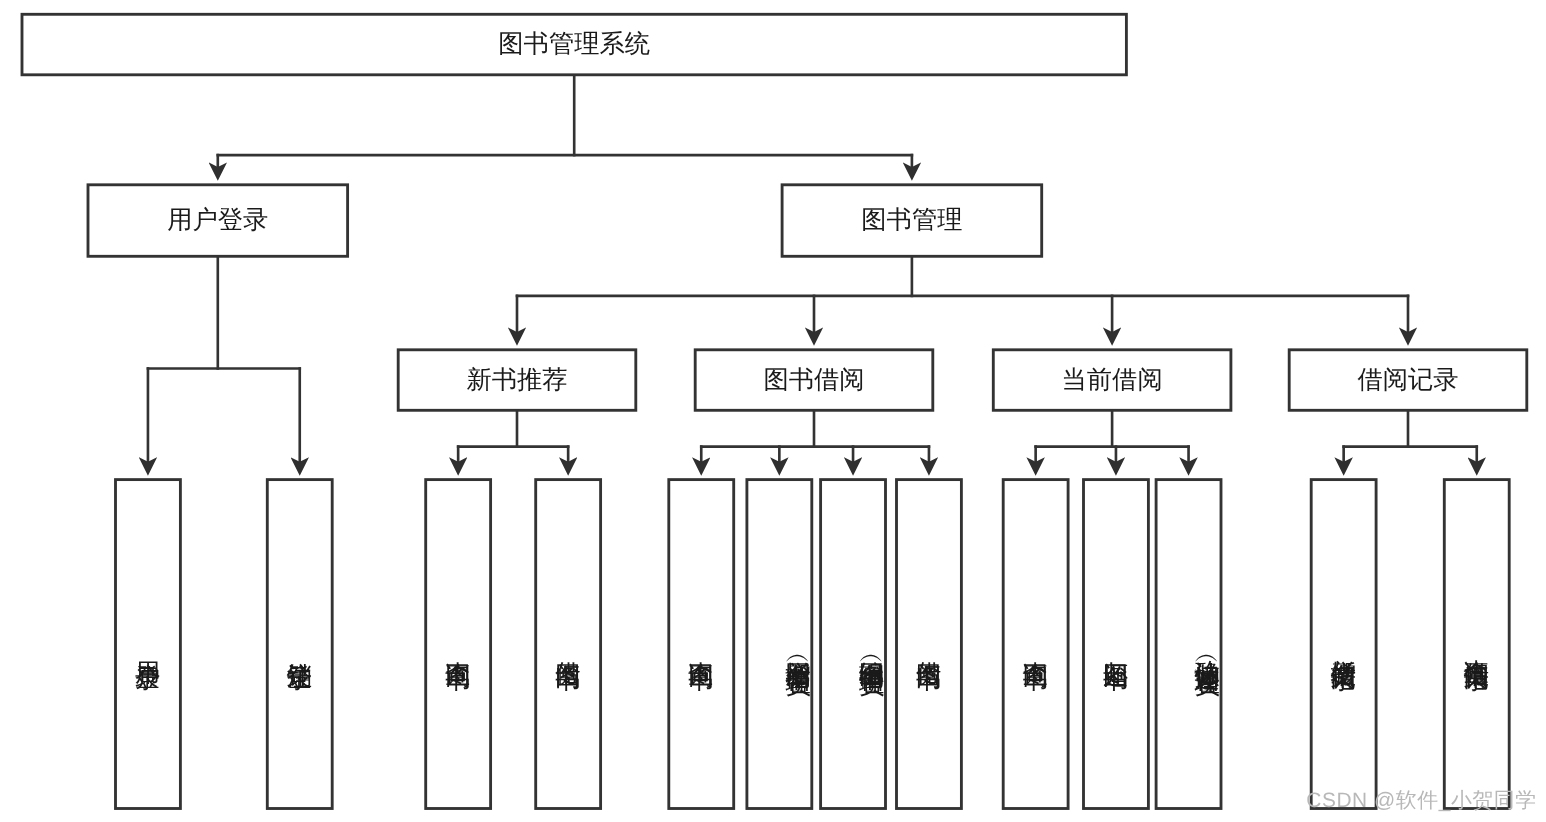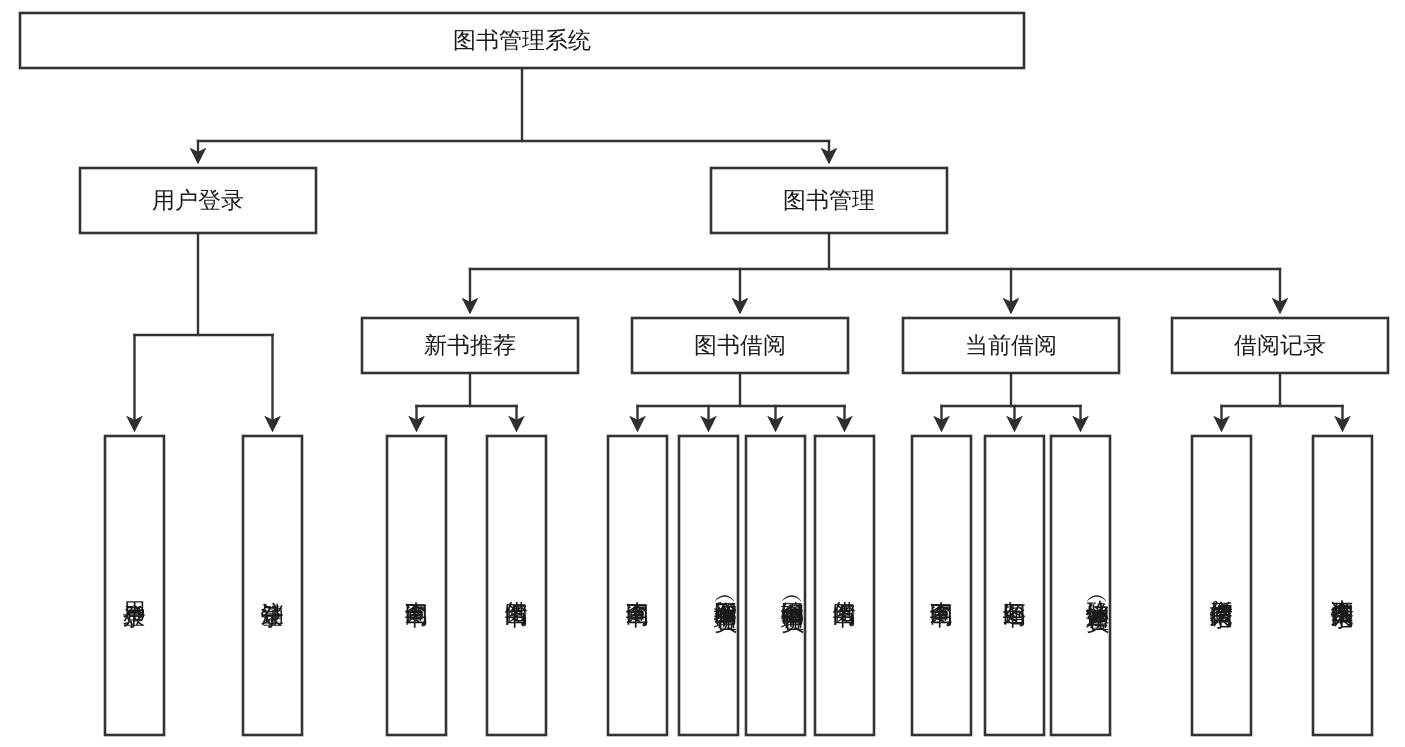--- a/index.html
+++ b/index.html
@@ -205,13 +205,14 @@
       <div class="vert-label top" style="left: 679px; top: 436px; width: 59px; height: 299px;">新增图书（管理员）</div>
       <div class="vert-label top" style="left: 746px; top: 436px; width: 59px; height: 299px;">编辑图书（管理员）</div>
       <div class="vert-label center" style="left: 815px; top: 436px; width: 59px; height: 299px;">借阅图书</div>
       <div class="vert-label center" style="left: 912px; top: 436px; width: 59px; height: 299px;">查询图书</div>
       <div class="vert-label center" style="left: 985px; top: 436px; width: 59px; height: 299px;">归还图书</div>
       <div class="vert-label top" style="left: 1051px; top: 436px; width: 59px; height: 299px;">确认归还（管理员）</div>
       <div class="vert-label center" style="left: 1192px; top: 436px; width: 59px; height: 299px;">新增借阅记录</div>
       <div class="vert-label center" style="left: 1313px; top: 436px; width: 59px; height: 299px;">查询借阅记录</div>
     </div>
 
+  <div class="watermark">CSDN @软件_小贺同学</div>
 </div>
 
 </body></html>

